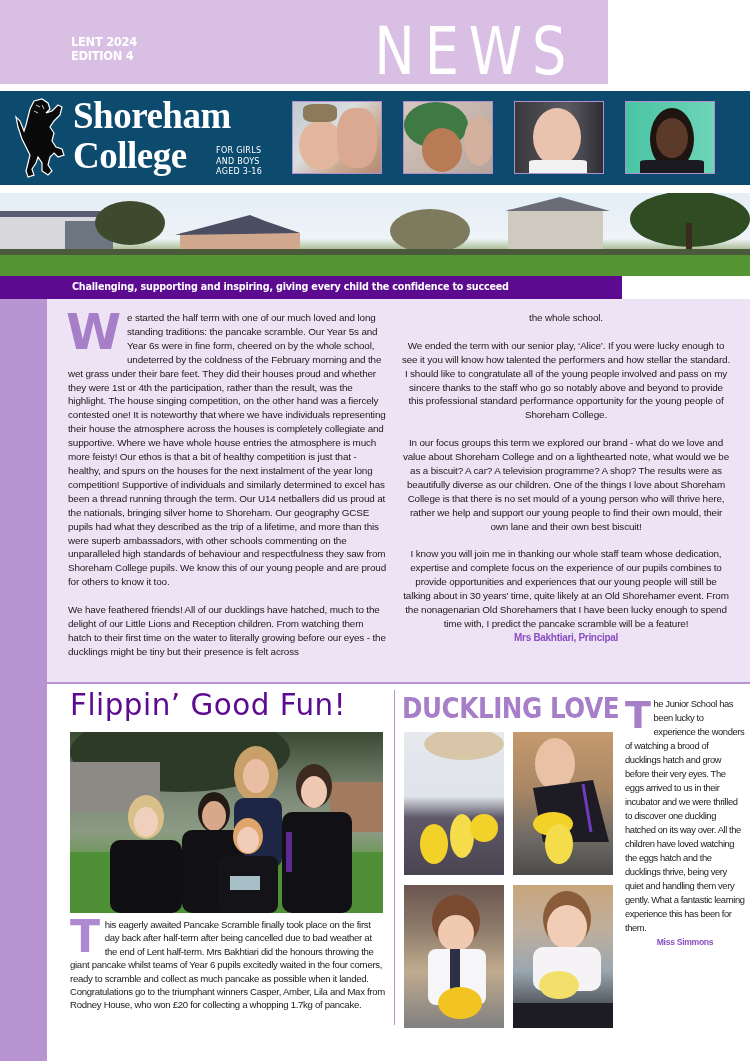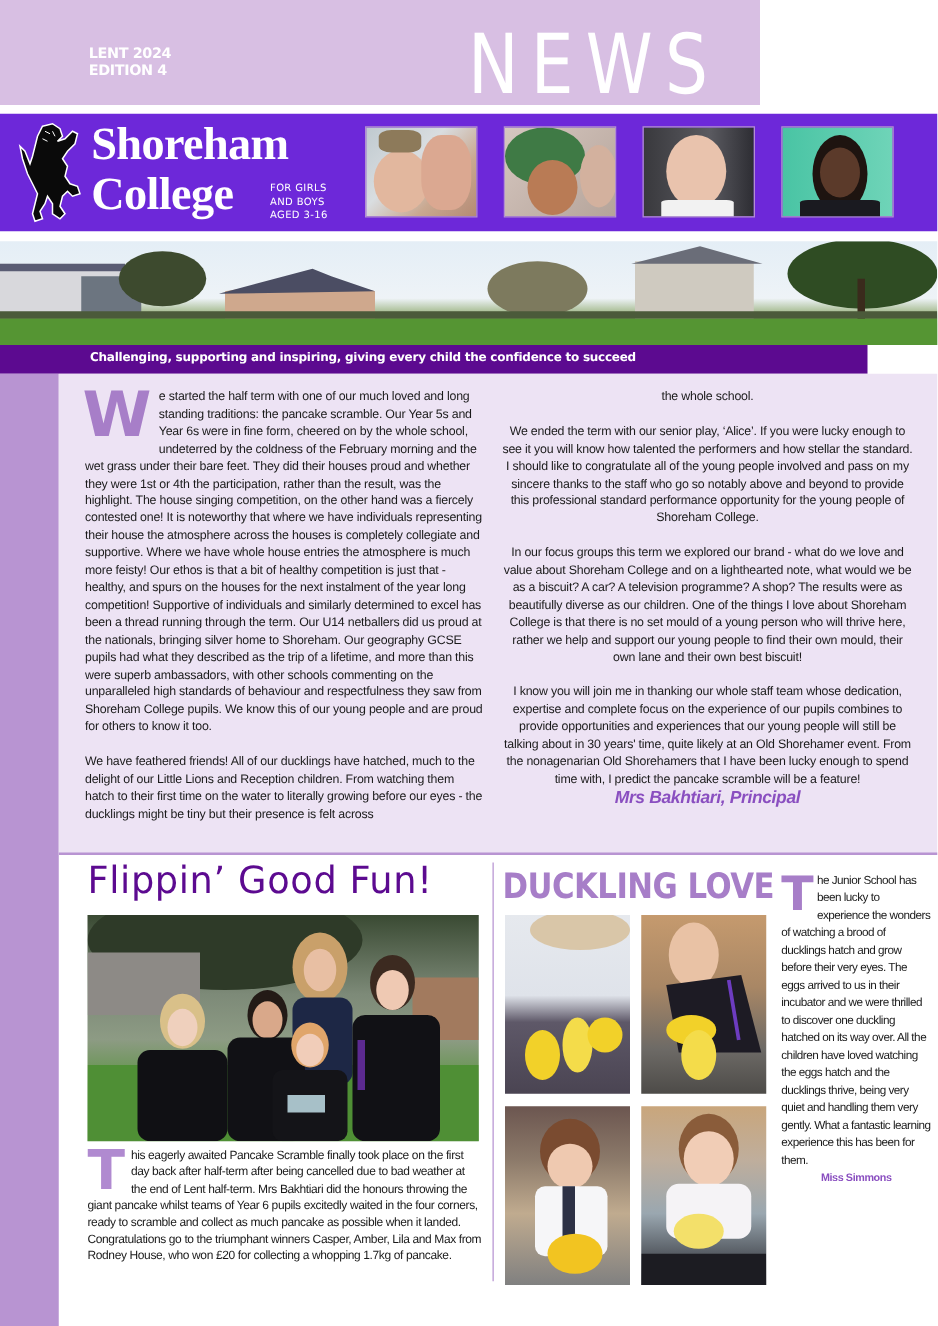--- a/index.html
+++ b/index.html
@@ -5,45 +5,45 @@
   * { box-sizing: border-box; margin: 0; padding: 0; }
   html, body { width: 750px; height: 1061px; overflow: hidden; background: #ffffff; }
   body { position: relative; font-family: "Liberation Sans", "DejaVu Sans", sans-serif; color: #1a1a1a; }
 
   
   .top-band { position: absolute; left: 0; top: 0; width: 608px; height: 84px; background: #d8bfe3; }
   .edition { position: absolute; left: 71px; top: 36px; color: #ffffff; font-family: "DejaVu Sans", sans-serif; font-weight: bold; font-size: 11.5px; line-height: 13.5px; letter-spacing: -0.3px; }
   .news-title { position: absolute; right: 32px; top: 18px; color: #ffffff; font-family: "DejaVu Sans", sans-serif; font-size: 66px; font-weight: normal; letter-spacing: 12px; line-height: 68px; transform: scaleX(0.82); transform-origin: right top; }
 
   
-  .brand-band { position: absolute; left: 0; top: 91px; width: 750px; height: 94px; background: #6d28d9; }
+  .brand-band { position: absolute; left: 0; top: 91px; width: 750px; height: 94px; background: #0c4a6e; }
   .lion { position: absolute; left: 12px; top: 6px; width: 60px; height: 82px; }
   .brand-name { position: absolute; left: 73px; top: 5px; color: #ffffff; font-family: "Liberation Serif", "DejaVu Serif", serif; font-weight: bold; font-size: 37px; line-height: 40px; letter-spacing: -0.5px; }
   .brand-tag { position: absolute; left: 216px; top: 55px; color: #ffffff; font-family: "DejaVu Sans", sans-serif; font-size: 8px; line-height: 10.5px; letter-spacing: 0.3px; }
   .thumb { position: absolute; top: 10px; width: 90px; height: 73px; border: 1px solid #b28ed0; overflow: hidden; }
   .thumb .face { position: absolute; border-radius: 50%; }
 
   
   .campus { position: absolute; left: 0; top: 193px; width: 750px; height: 83px; overflow: hidden; background: linear-gradient(#e4eef6 0%, #eef3f7 55%, #9fb686 70%, #5a9433 80%, #4f8d2e 100%); }
 
   
-  .tagline-band { position: absolute; left: 0; top: 276px; width: 694px; height: 23px; background: #5c0a90; }
+  .tagline-band { position: absolute; left: 0; top: 276px; width: 622px; height: 23px; background: #5c0a90; }
   .tagline { position: absolute; left: 72px; top: 5px; color: #ffffff; font-family: "DejaVu Sans", sans-serif; font-weight: bold; font-size: 9.6px; letter-spacing: -0.2px; white-space: nowrap; }
 
   
   .side-bar { position: absolute; left: 0; top: 299px; width: 47px; height: 762px; background: #b894d2; }
 
   
   .letter { position: absolute; left: 47px; top: 299px; width: 703px; height: 385px; background: #ede3f4; border-bottom: 2px solid #b894d2; }
   .letter .col { position: absolute; top: 12px; font-size: 9.9px; line-height: 13.9px; color: #1a1a1a; letter-spacing: -0.15px; }
   .letter .col p { margin-bottom: 13.9px; }
   .letter .col-left { left: 21px; width: 318px; }
   .letter .col-right { left: 354px; width: 330px; text-align: center; }
   .dropcap-w { float: left; font-family: "DejaVu Sans", sans-serif; font-weight: bold; font-size: 50px; line-height: 38px; color: #a77ec8; margin: 2px 6px 0 -2px; height: 40px; }
-  .signature { color: #8a4fc0; font-weight: bold; font-size: 14px; letter-spacing: -0.3px; font-style: italic; }
+  .signature { color: #8a4fc0; font-weight: bold; font-size: 10px; letter-spacing: -0.3px; }
 
   
   .flip-title { position: absolute; left: 70px; top: 686px; color: #5c0a90; font-family: "DejaVu Sans", sans-serif; font-size: 30px; line-height: 38px; letter-spacing: 0.5px; white-space: nowrap; transform: scaleX(0.98); transform-origin: left top; }
   .flip-photo { position: absolute; left: 70px; top: 732px; width: 313px; height: 181px; overflow: hidden; background: linear-gradient(#3a4a33 0%, #7d8a78 35%, #8d9b84 55%, #5d9444 75%, #4b8a34 100%); }
   .flip-text { position: absolute; left: 70px; top: 918px; width: 315px; font-size: 9.6px; line-height: 13.4px; letter-spacing: -0.3px; color: #1a1a1a; }
   .dropcap-t { float: left; font-family: "DejaVu Sans", sans-serif; font-weight: bold; font-size: 44px; line-height: 36px; color: #b08ad0; margin: 1px 5px 0 0; height: 38px; }
 
   .divider { position: absolute; left: 394px; top: 690px; width: 1px; height: 335px; background: #b894d2; }
 
   .duck-title { position: absolute; left: 402px; top: 691px; color: #a77ec8; font-family: "DejaVu Sans", sans-serif; font-weight: bold; font-size: 28px; line-height: 36px; letter-spacing: -0.5px; white-space: nowrap; transform: scaleX(0.88); transform-origin: left top; }

